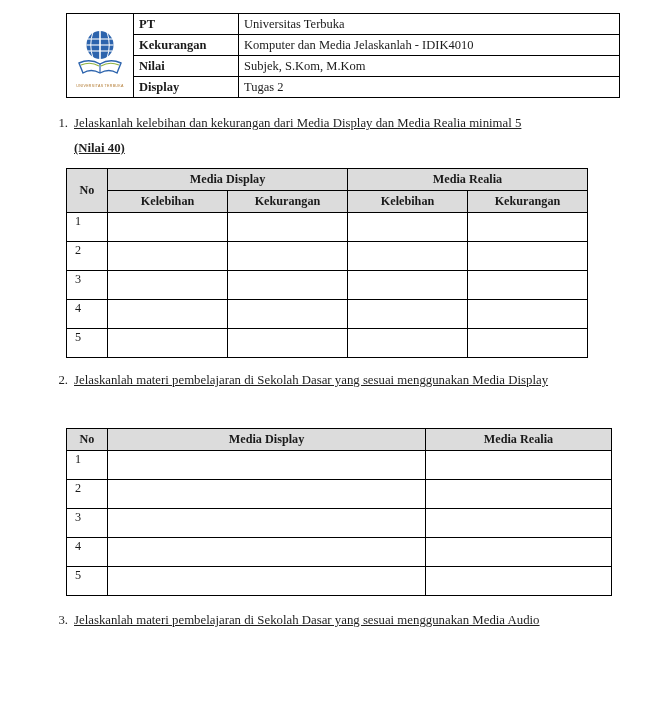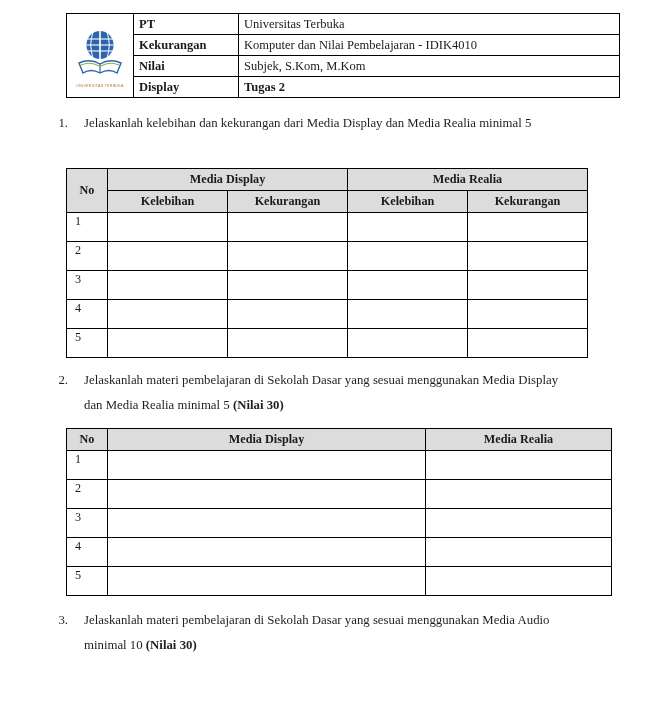--- a/index.html
+++ b/index.html
@@ -46,21 +46,21 @@
     vertical-align: middle;
     padding: 2px 2px !important;
   }
   .label-cell {
     width: 94px;
     font-weight: bold;
   }
   .value-cell {
     width: 370px;
   }
-  .value-cell.bold { font-weight: bold; margin-left: 18px; }
+  .value-cell.bold { font-weight: normal; margin-left: 18px; }
 
   .logo-wrap {
     width: 54px;
     height: 62px;
     margin: 0 auto;
     position: relative;
   }
   .logo-caption {
     font-family: "Liberation Sans", sans-serif;
     font-size: 3.6px;
@@ -79,22 +79,23 @@
     color: #1f1f1f;
   }
   .q-num {
     position: absolute;
     left: 0;
     top: 0;
     width: 16px;
     text-align: right;
   }
   .q-body {
-    margin-left: 32px;
+    margin-left: 22px;
     display: block;
+    text-decoration: underline;
   }
   .q-line2 { display: block; }
   .bold { font-weight: bold; }
 
   #question-1 { left: 52px; top: 111px; width: 560px; }
   #question-2 { left: 52px; top: 368px; width: 560px; }
   #question-3 { left: 52px; top: 608px; width: 560px; }
 
   
   .data-table {
@@ -167,36 +168,37 @@
               <path d="M46 40 Q36.5 36 28 41" stroke="#8fb23f" stroke-width="1.1" fill="none"></path>
             </svg>
             <div class="logo-caption">UNIVERSITAS TERBUKA</div>
           </div>
         </td>
         <td class="label-cell">PT</td>
         <td class="value-cell">Universitas Terbuka</td>
       </tr>
       <tr>
         <td class="label-cell">Kekurangan</td>
-        <td class="value-cell">Komputer dan Nilai Pembelajaran - IDIK4010</td>
+        <td class="value-cell">Komputer dan Media Jelaskanlah - IDIK4010</td>
       </tr>
       <tr>
         <td class="label-cell">Nilai</td>
         <td class="value-cell">Subjek, S.Kom, M.Kom</td>
       </tr>
       <tr>
         <td class="label-cell">Display</td>
         <td class="value-cell bold">Tugas 2</td>
       </tr>
     </tbody>
   </table>
 
   <div class="question" id="question-1">
     <span class="q-num">1.</span>
     <span class="q-body">Jelaskanlah kelebihan dan kekurangan dari Media Display dan Media Realia minimal 5</span>
+    <span class="q-body q-line2"><span></span><span class="bold">(Nilai 40)</span></span>
   </div>
 
   <table class="data-table" id="table-1">
     <thead>
       <tr>
         <th class="col-no" rowspan="2">No</th>
         <th colspan="2">Media Display</th>
         <th colspan="2">Media Realia</th>
       </tr>
       <tr>
@@ -241,21 +243,20 @@
         <td class="cell-empty"></td>
         <td class="cell-empty"></td>
         <td class="cell-empty"></td>
       </tr>
     </tbody>
   </table>
 
   <div class="question" id="question-2">
     <span class="q-num">2.</span>
     <span class="q-body">Jelaskanlah materi pembelajaran di Sekolah Dasar yang sesuai menggunakan Media Display</span>
-    <span class="q-body q-line2"><span>dan Media Realia minimal 5 </span><span class="bold">(Nilai 30)</span></span>
   </div>
 
   <table class="data-table" id="table-2">
     <thead>
       <tr>
         <th class="col-no">No</th>
         <th class="col-disp">Media Display</th>
         <th class="col-real">Media Realia</th>
       </tr>
     </thead>
@@ -284,16 +285,15 @@
         <td class="row-num">5</td>
         <td class="cell-empty"></td>
         <td class="cell-empty"></td>
       </tr>
     </tbody>
   </table>
 
   <div class="question" id="question-3">
     <span class="q-num">3.</span>
     <span class="q-body">Jelaskanlah materi pembelajaran di Sekolah Dasar yang sesuai menggunakan Media Audio</span>
-    <span class="q-body q-line2"><span>minimal 10 </span><span class="bold">(Nilai 30)</span></span>
   </div>
 
 </div>
 
 </body></html>

